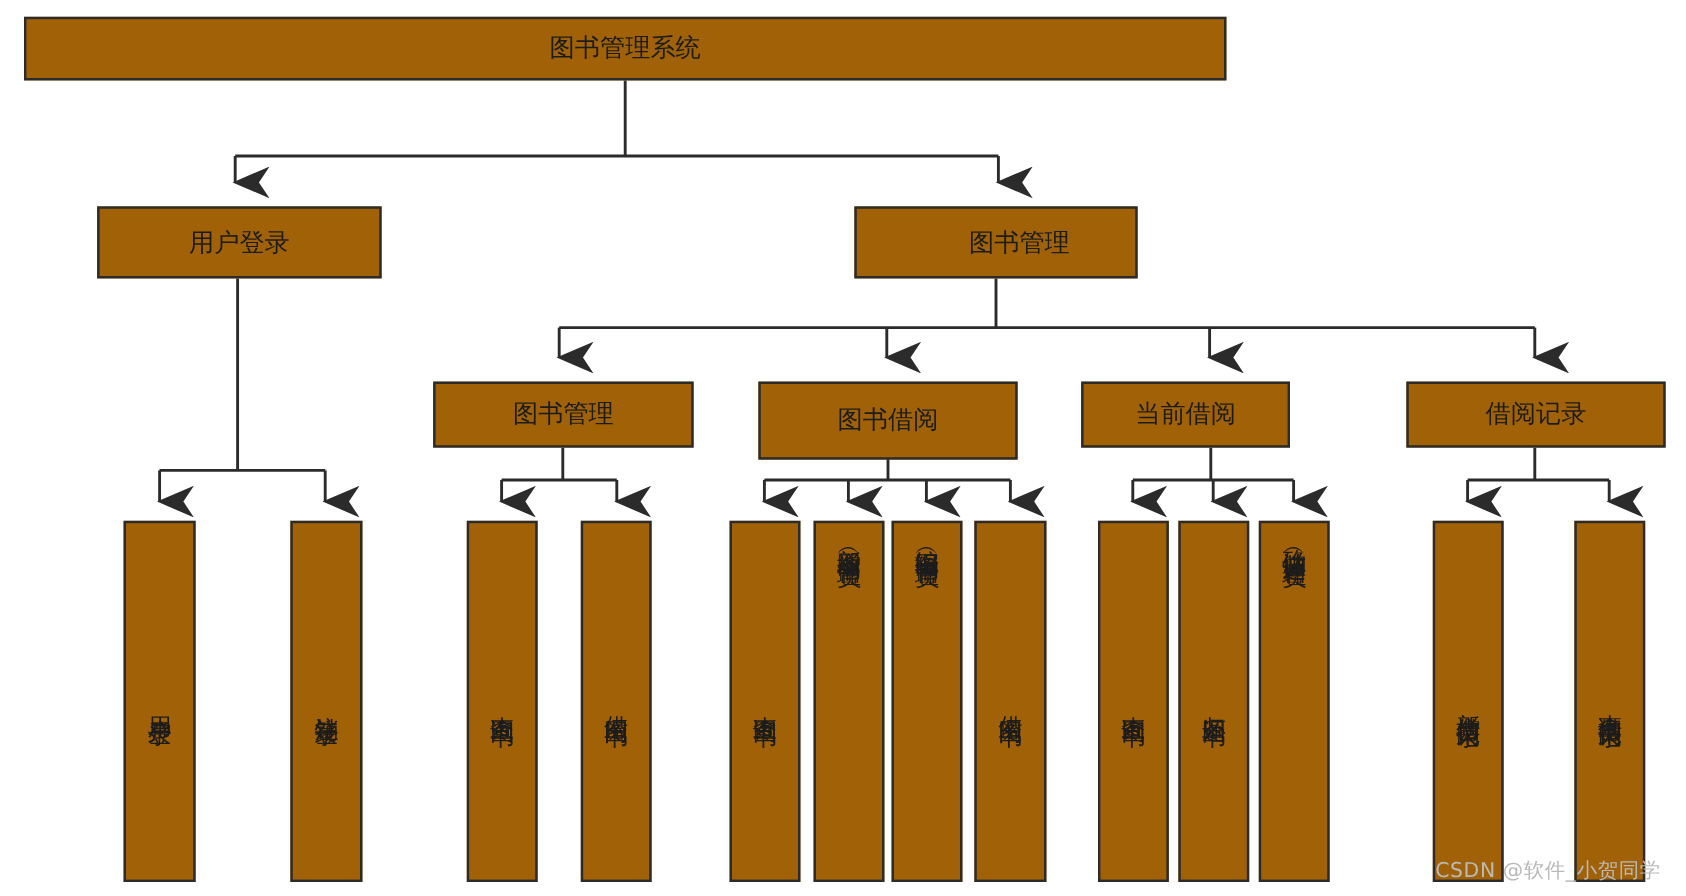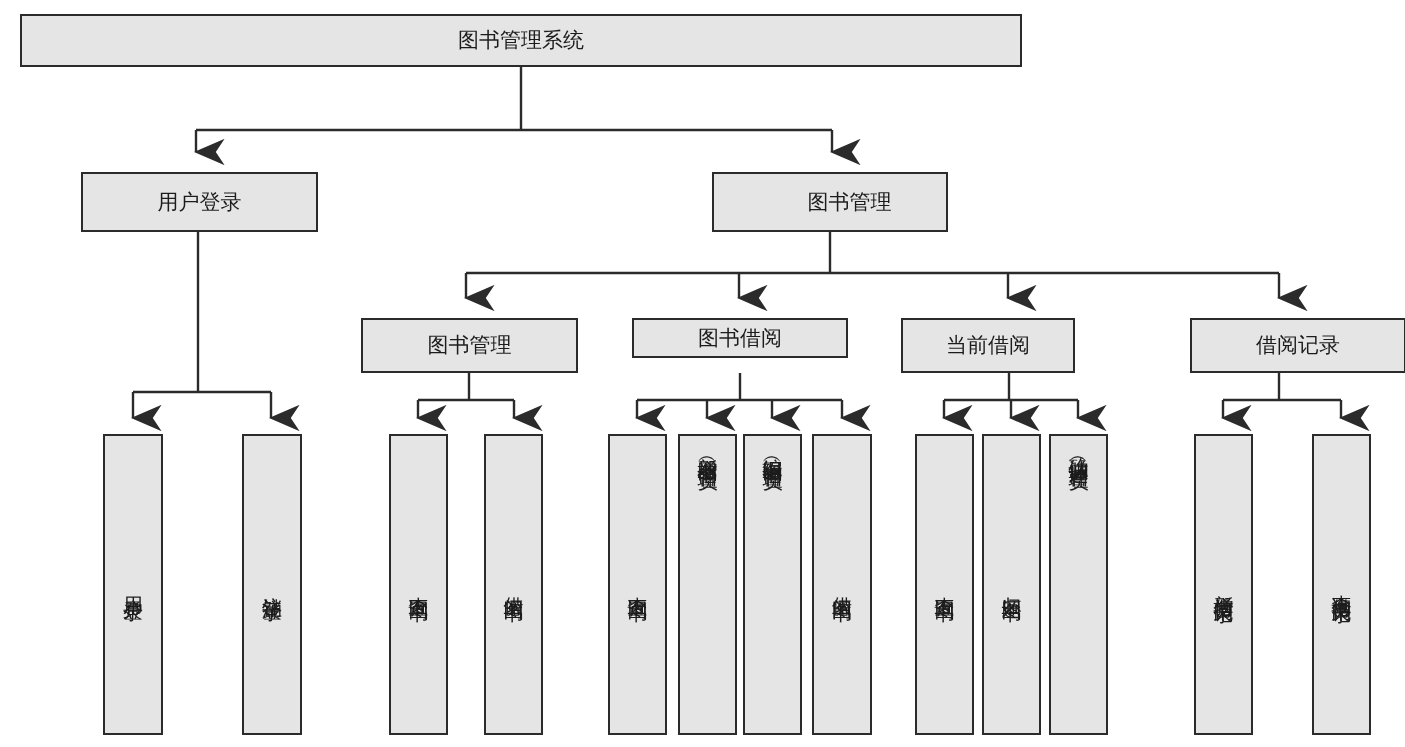--- a/index.html
+++ b/index.html
@@ -22,21 +22,21 @@
   svg.diagram-svg {
     position: absolute;
     top: 0;
     left: 0;
     width: 1405px;
     height: 747px;
   }
   .node-box {
     position: absolute;
     box-sizing: border-box;
-    background: #e5e5e5;
+    background: #a16207;
     border: 2px solid #2b2b2b;
     display: flex;
     align-items: center;
     justify-content: center;
     overflow: hidden;
   }
   .node-label {
     font-size: 21px;
     color: #1c1c1c;
     line-height: 1.16;
@@ -129,27 +129,27 @@
   <div class="node-box" style="left:81px; top:172px; width:237px; height:60px;">
     <span class="node-label">用户登录</span>
   </div>
   <div class="node-box" style="left:712px; top:172px; width:236px; height:60px;padding-left:39px;">
     <span class="node-label">图书管理</span>
   </div>
 
   <div class="node-box" style="left:361px; top:318px; width:217px; height:55px;">
     <span class="node-label">图书管理</span>
   </div>
-  <div class="node-box" style="left:632px; top:318px; width:216px; height:40px;">
+  <div class="node-box" style="left:632px; top:318px; width:216px; height:65px;">
     <span class="node-label">图书借阅</span>
   </div>
   <div class="node-box" style="left:901px; top:318px; width:174px; height:55px;">
     <span class="node-label">当前借阅</span>
   </div>
-  <div class="node-box" style="left:1172px; top:318px; width:216px; height:55px;margin-left:18px;">
+  <div class="node-box" style="left:1172px; top:318px; width:216px; height:55px;">
     <span class="node-label">借阅记录</span>
   </div>
 
   <div class="node-box vertical leaf-centered" style="left:103px; top:434px; width:60px; height:301px;">
     <span class="node-label">用户登录</span>
   </div>
   <div class="node-box vertical leaf-centered" style="left:242px; top:434px; width:60px; height:301px;">
     <span class="node-label">注销登录</span>
   </div>
 
@@ -183,14 +183,15 @@
     <span class="node-label">确认归还（管理员）</span>
   </div>
 
   <div class="node-box vertical leaf-centered" style="left:1194px; top:434px; width:59px; height:301px;">
     <span class="node-label">新增借阅记录</span>
   </div>
   <div class="node-box vertical leaf-centered" style="left:1312px; top:434px; width:59px; height:301px;">
     <span class="node-label">查询借阅记录</span>
   </div>
 
+  <div class="watermark" style="left:1196px; top:714px;">CSDN @软件_小贺同学</div>
 
 </div>
 
 </body></html>

